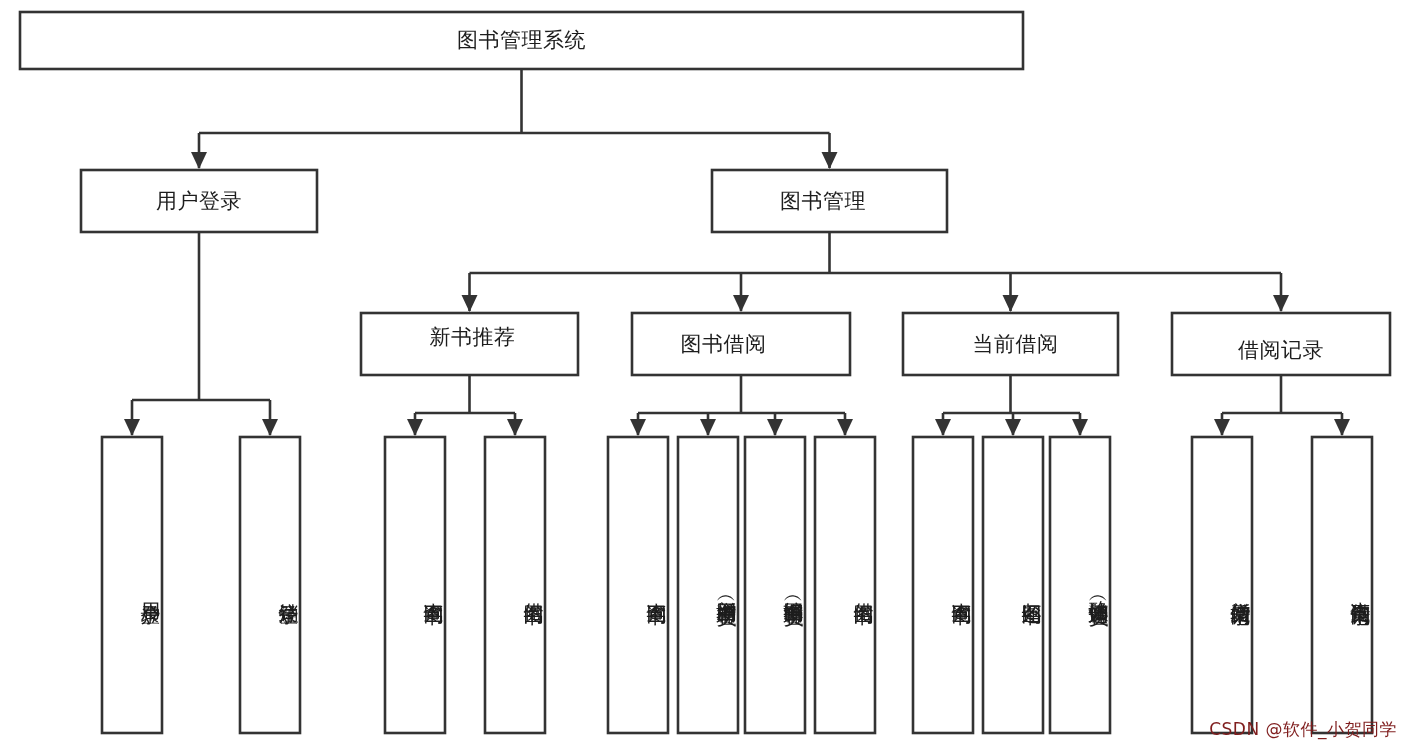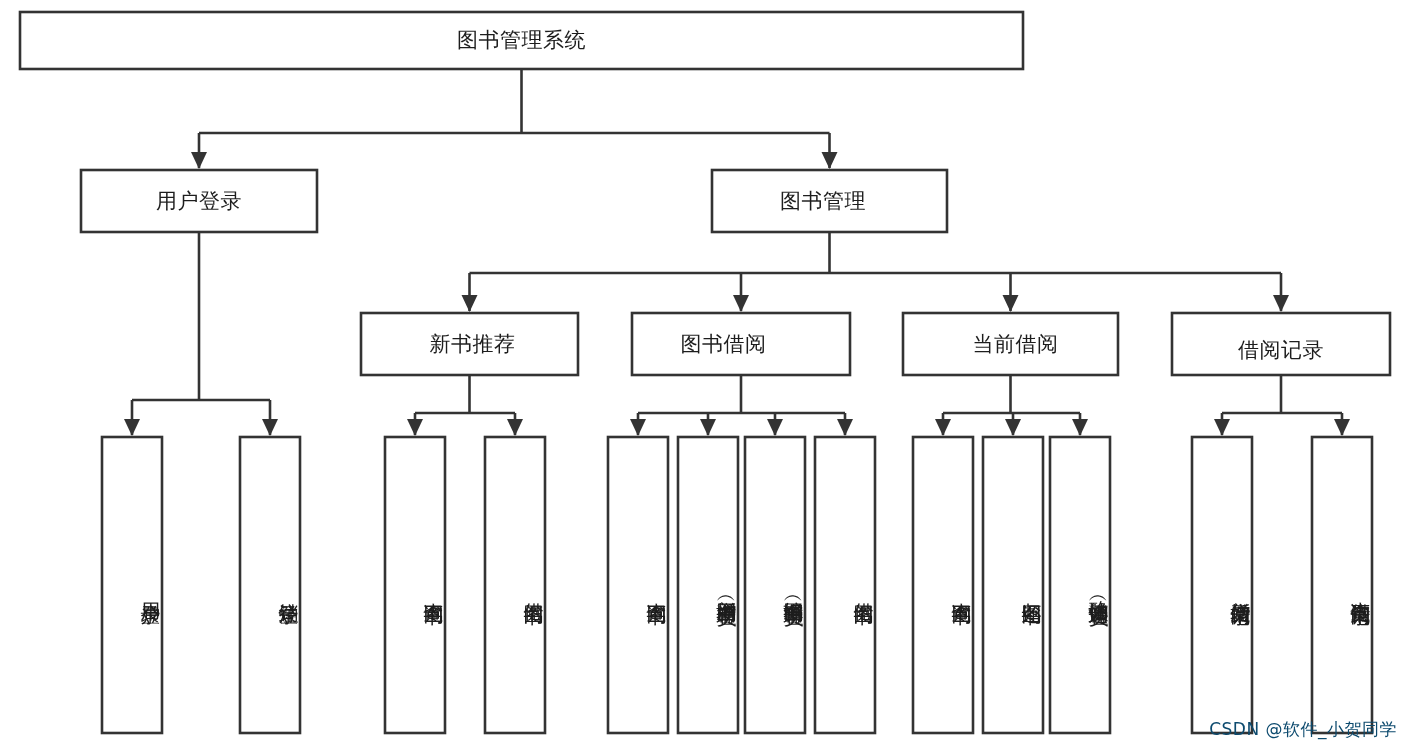--- a/index.html
+++ b/index.html
@@ -60,21 +60,21 @@
     align-items: flex-start;
     justify-content: center;
     padding-top: 4px;
     letter-spacing: 1px;
     font-size: 20px;
   }
   .watermark {
     position: absolute;
     right: 8px;
     bottom: 6px;
-    color: #0c4a6e;
+    color: #7f1d1d;
     font-size: 17px;
     font-family: "DejaVu Sans", "Liberation Sans", sans-serif;
     letter-spacing: 0.5px;
     white-space: nowrap;
     user-select: none;
   }
 </style>
 </head>
 <body>
 
@@ -156,21 +156,21 @@
         <rect class="node-box" x="1050" y="437" width="60" height="296"></rect>
         <rect class="node-box" x="1192" y="437" width="60" height="296"></rect>
         <rect class="node-box" x="1312" y="437" width="60" height="296"></rect>
       </g>
   </svg>
 
   <div id="label-layer">
       <div class="node-label" style="left: 20px; top: 12px; width: 1003px; height: 57px;">图书管理系统</div>
       <div class="node-label" style="left: 81px; top: 170px; width: 236px; height: 62px;">用户登录</div>
       <div class="node-label" style="left: 712px; top: 170px; width: 222px; height: 62px;">图书管理</div>
-      <div class="node-label" style="left: 361px; top: 313px; width: 223px; height: 62px; text-align: center;">新书推荐</div>
+      <div class="node-label" style="left: 361px; top: 306px; width: 223px; height: 62px; text-align: center;">新书推荐</div>
       <div class="node-label" style="left: 632px; top: 313px; width: 183px; height: 62px;">图书借阅</div>
       <div class="node-label" style="left: 903px; top: 313px; width: 225px; height: 62px;">当前借阅</div>
       <div class="node-label" style="left: 1172px; top: 313px; width: 218px; height: 74px;">借阅记录</div>
       <div class="node-label vertical" style="left: 102px; top: 437px; width: 60px; height: 296px;">用户登录</div>
       <div class="node-label vertical" style="left: 240px; top: 437px; width: 60px; height: 296px;">注销登录</div>
       <div class="node-label vertical" style="left: 385px; top: 437px; width: 60px; height: 296px;">查询图书</div>
       <div class="node-label vertical" style="left: 485px; top: 437px; width: 60px; height: 296px;">借阅图书</div>
       <div class="node-label vertical" style="left: 608px; top: 437px; width: 60px; height: 296px;">查询图书</div>
       <div class="node-label vertical" style="left: 678px; top: 437px; width: 60px; height: 296px;">新增图书（管理员）</div>
       <div class="node-label vertical" style="left: 745px; top: 437px; width: 60px; height: 296px;">编辑图书（管理员）</div>

